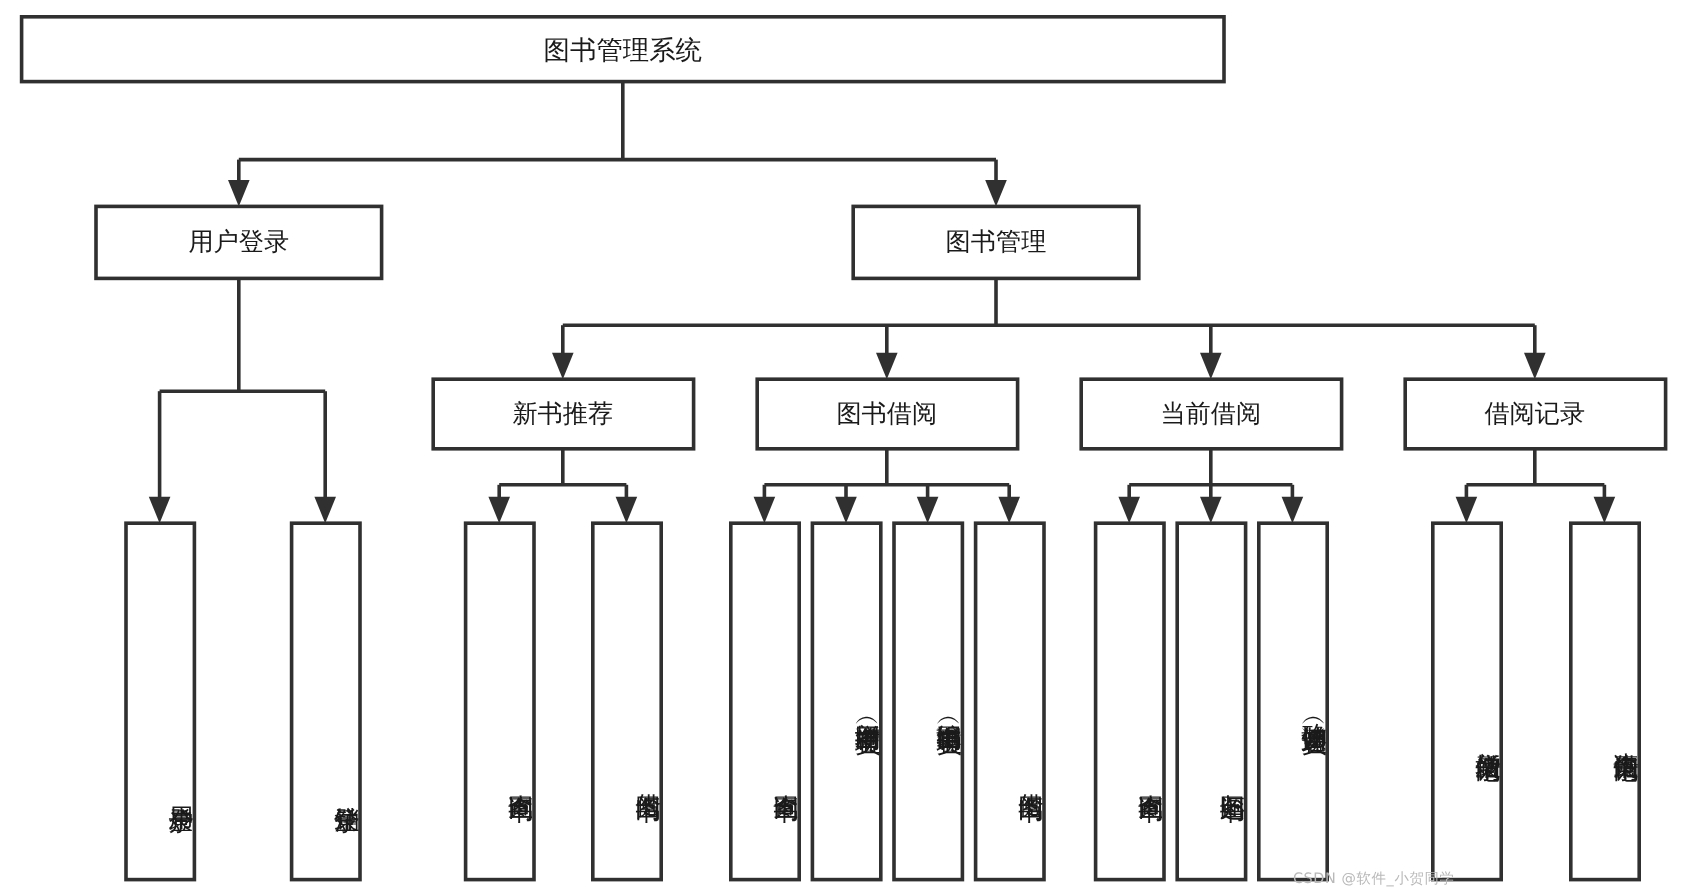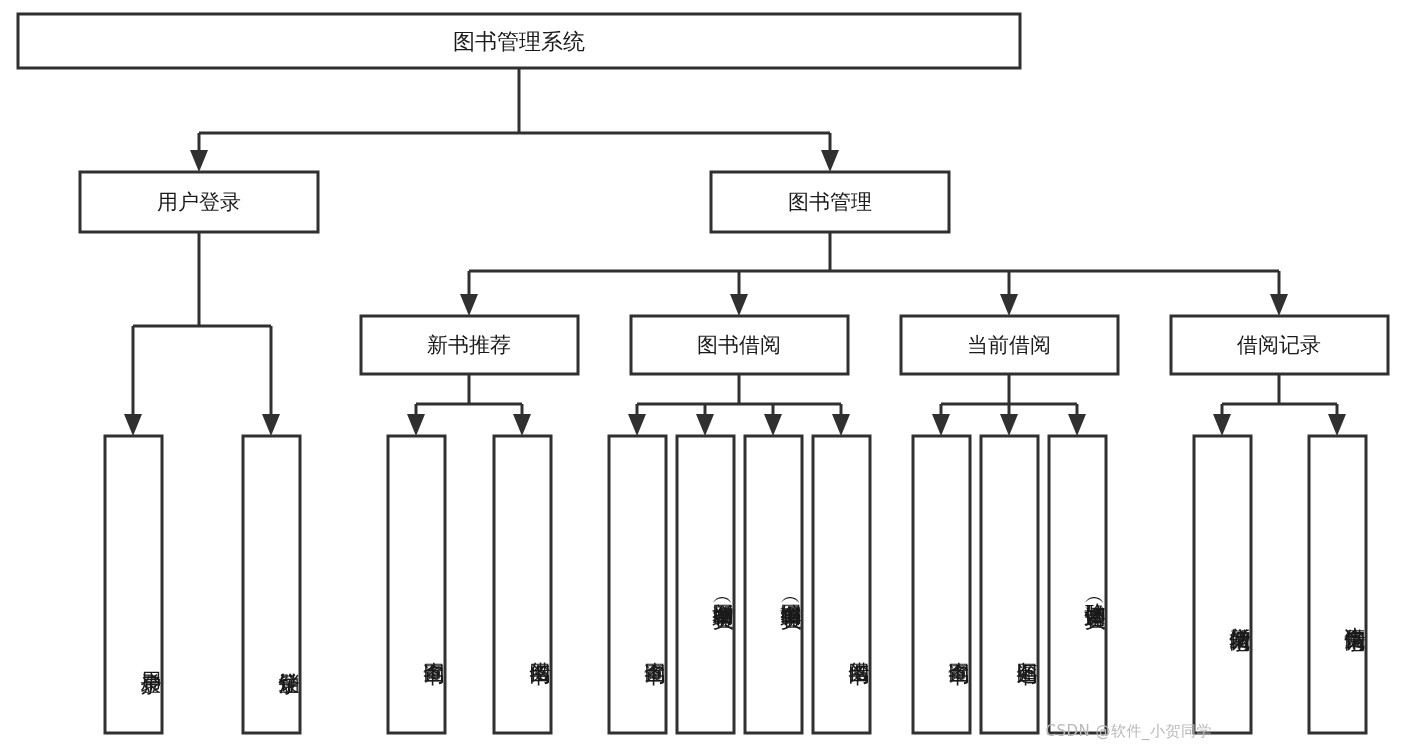--- a/index.html
+++ b/index.html
@@ -68,21 +68,21 @@
     pointer-events: none;
     display: flex;
     align-items: flex-start;
     justify-content: center;
   }
   .watermark {
     position: absolute;
     right: 8px;
     bottom: 6px;
     font-family: "DejaVu Sans", "Liberation Sans", sans-serif;
-    font-size: 15px;
+    font-size: 12px;
     color: #b9b9b9;
     letter-spacing: 0.5px;
     white-space: nowrap;
     user-select: none;
     text-align: right;
   }
 </style>
 </head>
 <body>
 

